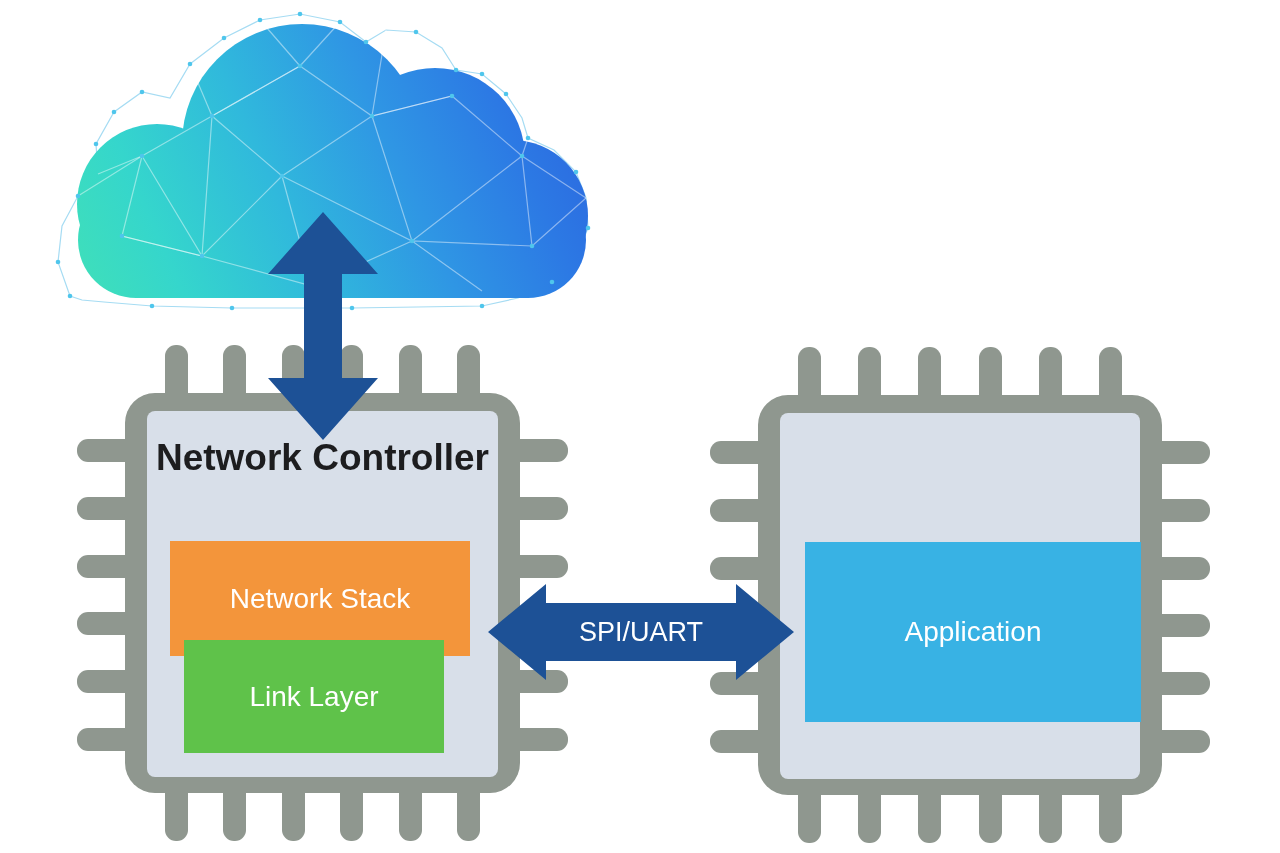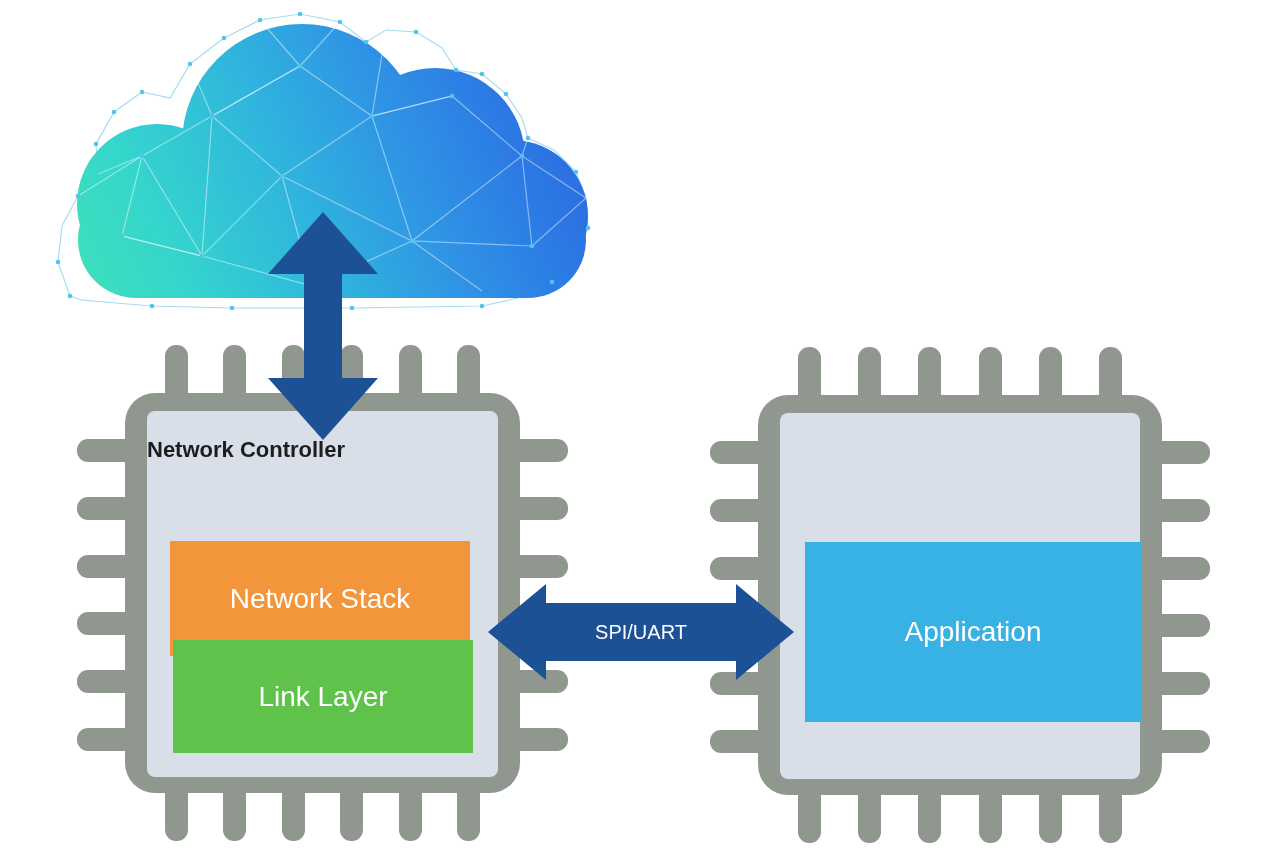--- a/index.html
+++ b/index.html
@@ -17,36 +17,36 @@
   .pins{position:absolute;display:flex;justify-content:space-between;}
   .pins-top{left:40px;right:40px;top:-48px;height:64px;flex-direction:row;}
   .pins-bottom{left:40px;right:40px;bottom:-48px;height:64px;flex-direction:row;}
   .pins-left{top:46px;bottom:42px;left:-48px;width:64px;flex-direction:column;}
   .pins-right{top:46px;bottom:42px;right:-48px;width:64px;flex-direction:column;}
   .pins-top .pin,.pins-bottom .pin{width:23px;height:64px;}
   .pins-left .pin,.pins-right .pin{height:23px;width:64px;}
   .chip-body{position:absolute;inset:0;background:var(--chip-gray,#8f978f);border-radius:30px;}
   .chip-panel{position:absolute;left:22px;right:22px;top:18px;bottom:16px;
               background:var(--chip-panel,#d8dfe9);border-radius:8px;}
-  .chip-title{position:absolute;left:0;right:0;top:26px;text-align:left;
-              font-size:22px;font-weight:bold;color:var(--title-color,#1d1d1f);letter-spacing:0;}
+  .chip-title{position:absolute;left:0;right:0;top:26px;text-align:center;
+              font-size:37px;font-weight:bold;color:var(--title-color,#1d1d1f);letter-spacing:0;}
   .block{position:absolute;display:flex;align-items:center;justify-content:center;
          color:var(--block-text,#ffffff);font-size:28px;}
   .chip-nc .block-0{left:23px;width:300px;top:99px;height:115px;margin-top:31px;}
-  .chip-nc .block-1{left:26px;width:300px;top:229px;height:113px;}
+  .chip-nc .block-1{left:37px;width:260px;top:229px;height:113px;}
   .chip-mcu .block-0{left:25px;width:336px;top:129px;height:180px;}
 
   
   .arrow-svg{position:absolute;z-index:6;}
   .arrow-vert{left:260px;top:210px;width:126px;height:232px;}
   .arrow-horiz{left:486px;top:582px;width:310px;height:100px;}
   .arrow-shape{fill:var(--arrow-blue,#1d5196);}
   .bus-label{position:absolute;left:546px;top:615px;width:190px;height:34px;z-index:7;
              display:flex;align-items:center;justify-content:center;
-             color:#ffffff;font-size:20px;}
+             color:#ffffff;font-size:27px;}
 
   
   .mesh-line{stroke:rgba(255,255,255,0.45);stroke-width:1.2;fill:none;}
   .outline-line{stroke:var(--mesh-line,#a6dcf3);stroke-width:1.2;fill:none;}
   .node-dot{fill:var(--node-dot,#4fc6ec);}
 </style>
 </head>
 <body>
 
 <div class="stage">

